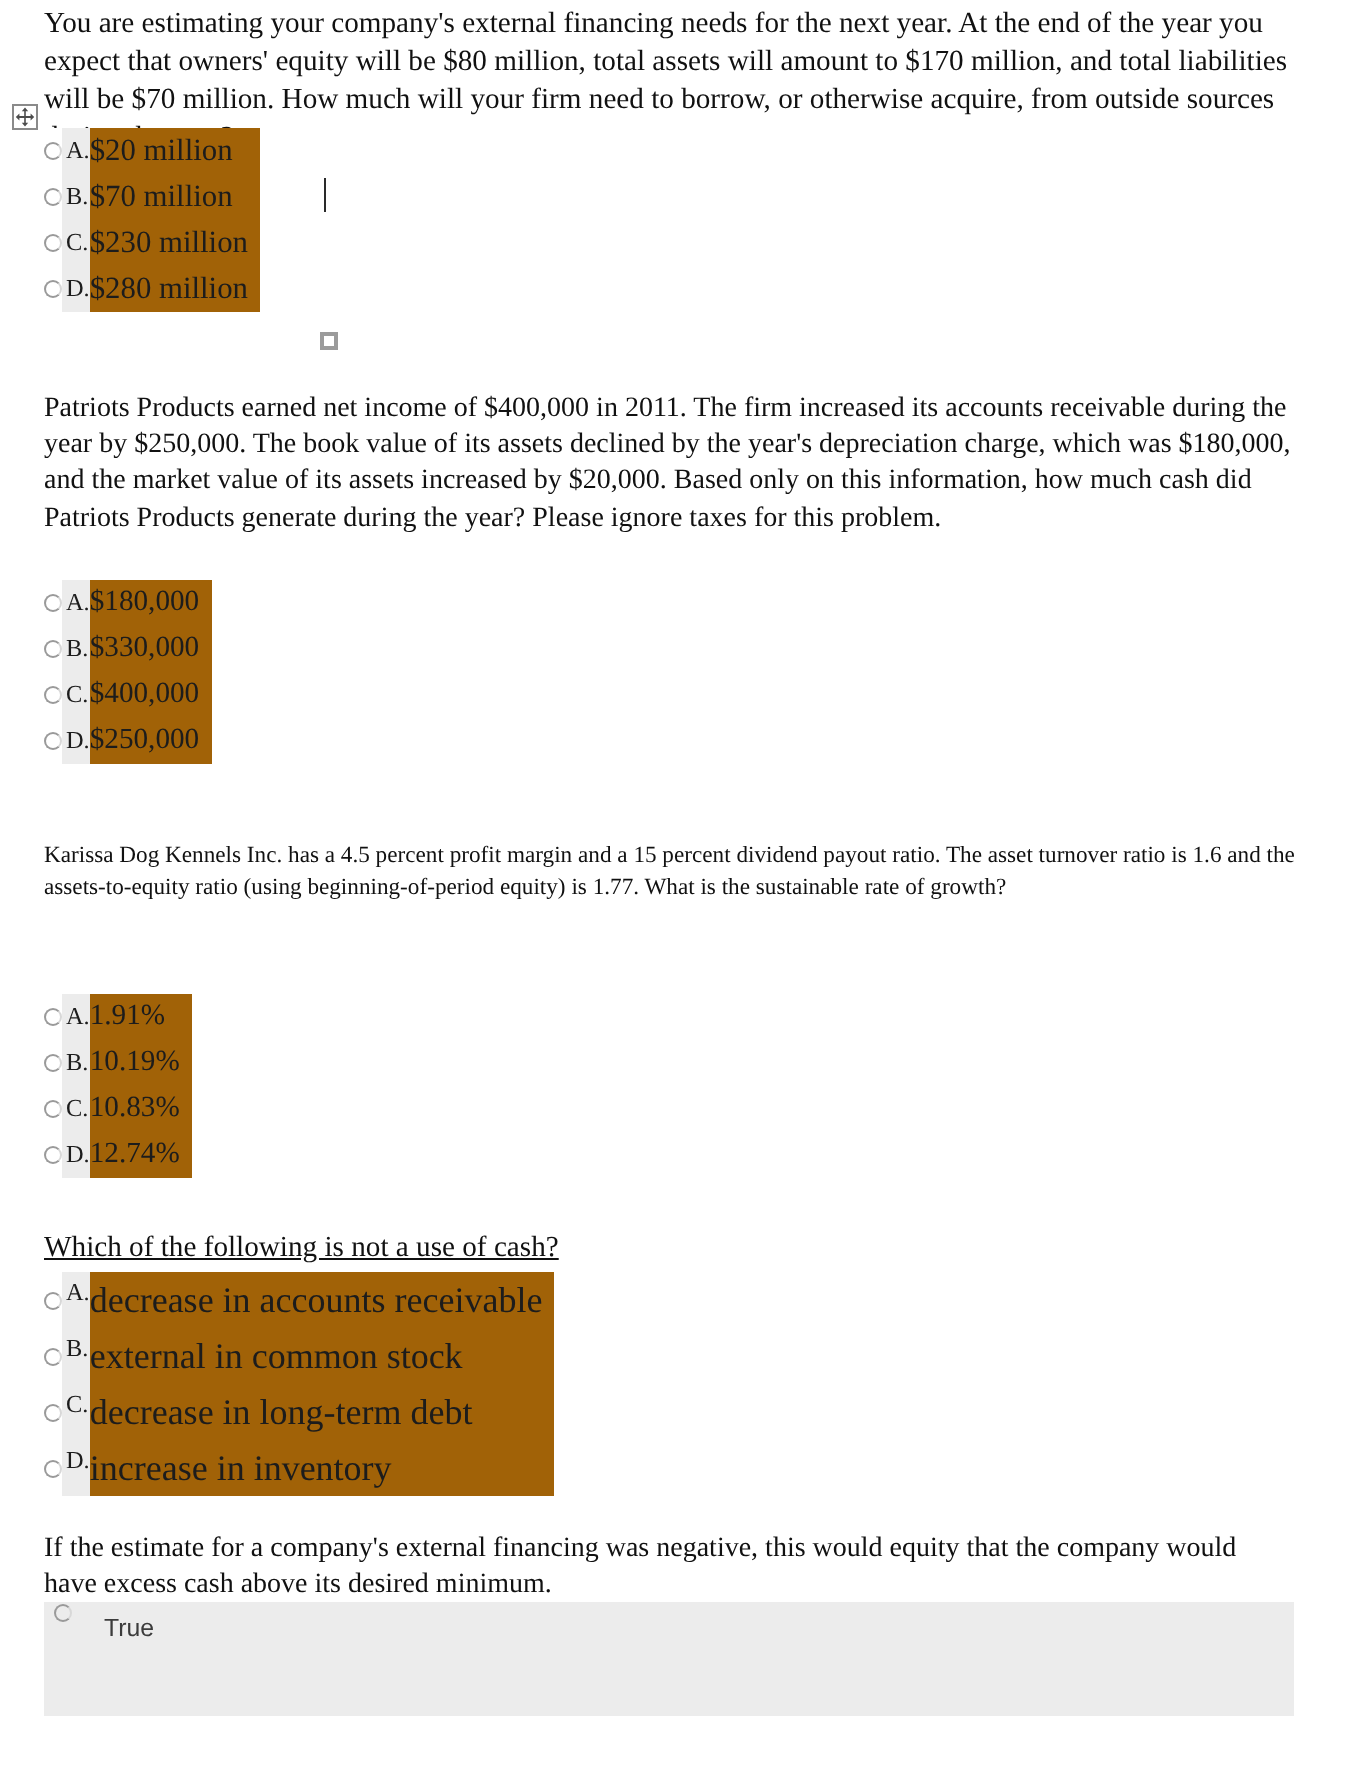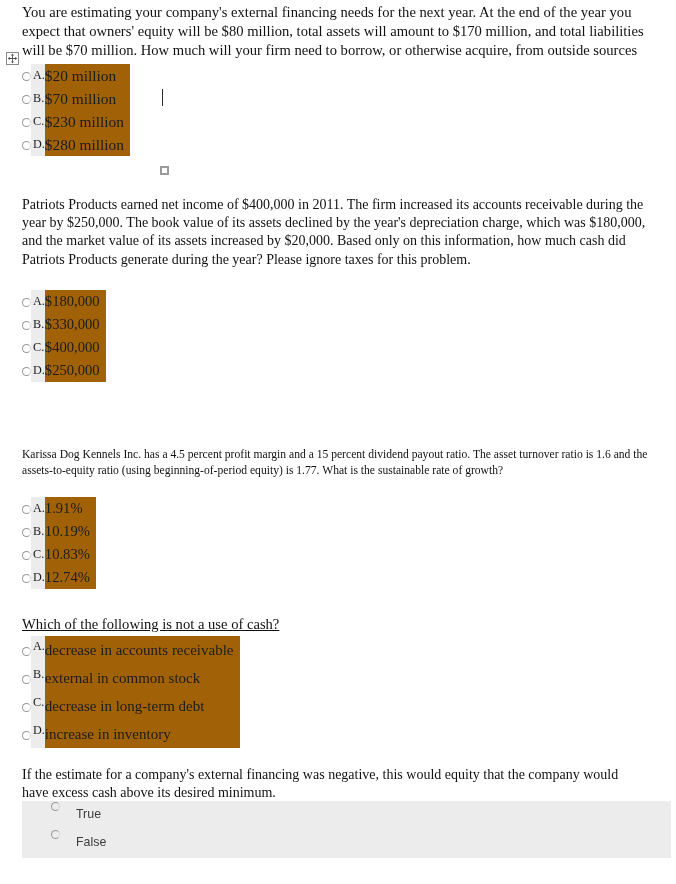--- a/index.html
+++ b/index.html
@@ -117,42 +117,41 @@
     box-sizing: border-box;
   }
 
   
   #q2-stem { position: absolute; left: 22px; top: 196px; width: 625px; }
   #q2-table { position: absolute; left: 22px; top: 290px; }
   #q2-table .opts td { height: 23px; }
   #q2-table .cell-text { font-size: 14.6px; text-align: right; }
 
   
-  #q3-stem { position: absolute; left: 22px; top: 420px; width: 630px; margin-top: 27px; }
+  #q3-stem { position: absolute; left: 22px; top: 420px; width: 630px; }
   #q3-table { position: absolute; left: 22px; top: 497px; }
   #q3-table .opts td { height: 23px; }
   #q3-table .cell-text { font-size: 14.6px; }
 
   
   #q4-stem { position: absolute; left: 22px; top: 615px; width: 600px; text-decoration: underline; }
   #q4-table { position: absolute; left: 22px; top: 636px; }
   #q4-table .opts td { height: 25px; }
-  #q4-table .cell-text { font-size: 15px; }
+  #q4-table .cell-text { font-size: 18px; }
   #q4-table .cell-letter { vertical-align: top; padding-top: 3px !important; }
 
   
   #q5-stem { position: absolute; left: 22px; top: 766px; width: 615px; }
   #q5-box {
     position: absolute;
     left: 22px;
     top: 801px;
     width: 625px;
     height: 57px;
     background: #ececec;
-    padding-left: 24px;
   }
   #q5-box .tf-row {
     position: relative;
     height: 28px;
   }
   .tf-radio {
     position: absolute;
     left: 5px;
     top: 1px;
     width: 9px;
@@ -348,20 +347,16 @@
 
   <div class="qblock">
 
     <div id="q5-stem" class="stem stem-md">  If the estimate for a company's external financing was negative, this would equity that the company would have excess cash above its desired minimum.</div>
 
     <div id="q5-box">
       <div class="tf-row">
         <span class="tf-radio"></span>
         <span class="tf-label">True</span>
       </div>
-      <div class="tf-row">
-        <span class="tf-radio"></span>
-        <span class="tf-label">False</span>
-      </div>
     </div>
   </div>
 
 </div>
 
 </body></html>

